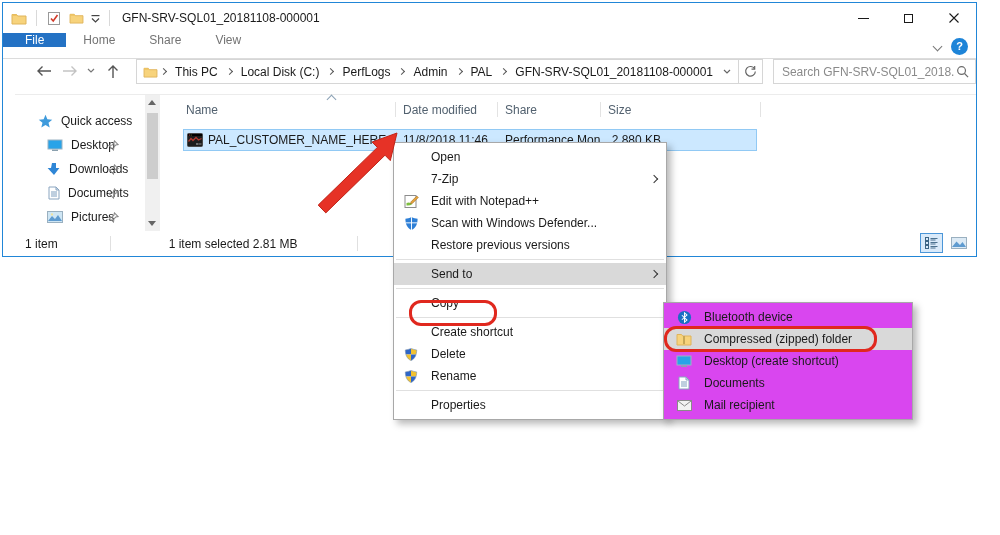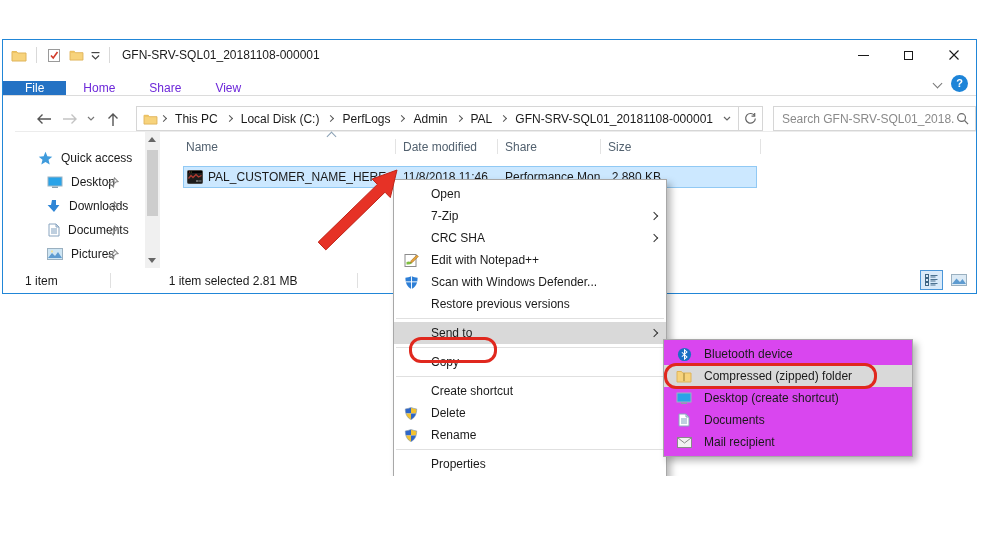--- a/index.html
+++ b/index.html
@@ -1,41 +1,41 @@
 <!DOCTYPE html>
 <html><head>
 <meta charset="utf-8">
 <style>
   html,body{margin:0;padding:0;background:#fff;}
   *{box-sizing:border-box;font-family:"Liberation Sans","DejaVu Sans",sans-serif;}
-  .screen{position:relative;width:1000px;height:439px;background:#fff;overflow:hidden;font-size:12px;color:#1a1a1a;margin-top:37px;}
+  .screen{position:relative;width:1000px;height:439px;background:#fff;overflow:hidden;font-size:12px;color:#1a1a1a;}
 
   
   .win{position:absolute;left:2px;top:2px;width:975px;height:255px;background:#fff;border:1px solid #2186d7;}
 
   
   .titlebar{position:absolute;left:0;top:0;right:0;height:30px;display:flex;align-items:center;background:#fff;}
   .titlebar .tsep{width:1px;height:16px;background:#d9d9d9;margin:0 6px;}
   .qat-btn{display:flex;align-items:center;justify-content:center;width:22px;height:22px;}
   .title-text{margin-left:6px;white-space:nowrap;color:#1a1a1a;}
   .win-controls{position:absolute;right:0;top:0;height:30px;display:flex;}
   .win-btn{width:45px;height:30px;display:flex;align-items:center;justify-content:center;}
   .glyph-min{width:11px;height:1px;background:#1a1a1a;}
   .glyph-max{width:9px;height:9px;border:1px solid #1a1a1a;}
 
   
-  .tabs{position:absolute;left:0;top:30px;right:0;height:26px;display:flex;align-items:flex-end;border-bottom:1px solid #dcdcdc;background:#fff;}
-  .tab{padding:0 17px;display:flex;align-items:center;color:#6d28d9;}
+  .tabs{position:absolute;left:0;top:30px;right:0;height:26px;display:flex;align-items:flex-start;border-bottom:1px solid #dcdcdc;background:#fff;}
+  .tab{padding:0 17px;display:flex;align-items:center;color:#737373;}
   .tab.file{background:#2472c4;color:#fff;padding:0 22px;}
   .ribbon-right{position:absolute;right:8px;top:30px;height:26px;display:flex;align-items:center;gap:10px;}
   .chev{display:inline-block;width:7px;height:7px;border-right:1px solid #777;border-bottom:1px solid #777;transform:rotate(45deg);}
   .help-circle{width:17px;height:17px;border-radius:50%;background:#1d84d8;color:#fff;display:flex;align-items:center;justify-content:center;font-size:11px;font-weight:bold;}
 
   
-  .addr-row{position:absolute;left:12px;top:56px;right:0;height:36px;display:flex;align-items:flex-end;border-bottom:1px solid #ececec;background:#fff;}
+  .addr-row{position:absolute;left:12px;top:56px;right:0;height:36px;display:flex;align-items:flex-start;border-bottom:1px solid #ececec;background:#fff;}
   .nav-btn{display:flex;align-items:center;justify-content:center;height:24px;}
   .crumb-box{display:flex;align-items:center;height:25px;border:1px solid #d6d6d6;background:#fff;margin-left:10px;width:633px;padding-left:6px;}
   .crumbs{display:flex;align-items:center;gap:4px;flex:1;overflow:hidden;white-space:nowrap;}
   .crumb{padding:0 2px;}
   .crumb-sep{display:inline-block;width:5px;height:5px;border-right:1px solid #555;border-bottom:1px solid #555;transform:rotate(-45deg);margin:0 3px;}
   .crumb-end{display:flex;align-items:center;height:100%;}
   .crumb-dd{display:flex;align-items:center;justify-content:center;width:22px;height:100%;}
   .refresh-seg{display:flex;align-items:center;justify-content:center;width:24px;height:100%;border-left:1px solid #d6d6d6;}
   .search-box{display:flex;align-items:center;height:25px;border:1px solid #d6d6d6;margin-left:10px;width:205px;padding:0 6px;}
   .search-input{flex:1;border:none;outline:none;font-size:12px;color:#333;background:transparent;}
@@ -343,24 +343,20 @@
 
   <div class="cmenu">
     <div class="mi bold">
         <span>Open</span>
       </div>
     <div class="mi">
         <span>7-Zip</span>
         <span class="sub-arrow"></span>
       </div>
     <div class="mi">
-        <span>CRC SHA</span>
-        <span class="sub-arrow"></span>
-      </div>
-    <div class="mi">
       <span class="ico">
           <svg width="15" height="15" viewBox="0 0 15 15">
             <rect x="1" y="1.5" width="11" height="12" fill="#fff" stroke="#8c8c8c"></rect>
             <path d="M2.5 9 q3 -1.5 6 1 q-3 2 -6 1.5 z" fill="#7ebf3f"></path>
             <path d="M12.8 2 l1.5 1.5 L8.5 9.3 l-2 0.5 0.5 -2 z" fill="#e8a33d" stroke="#9c6f20" stroke-width="0.6"></path>
           </svg>
         </span>
       <span>Edit with Notepad++</span>
     </div>
     <div class="mi">

